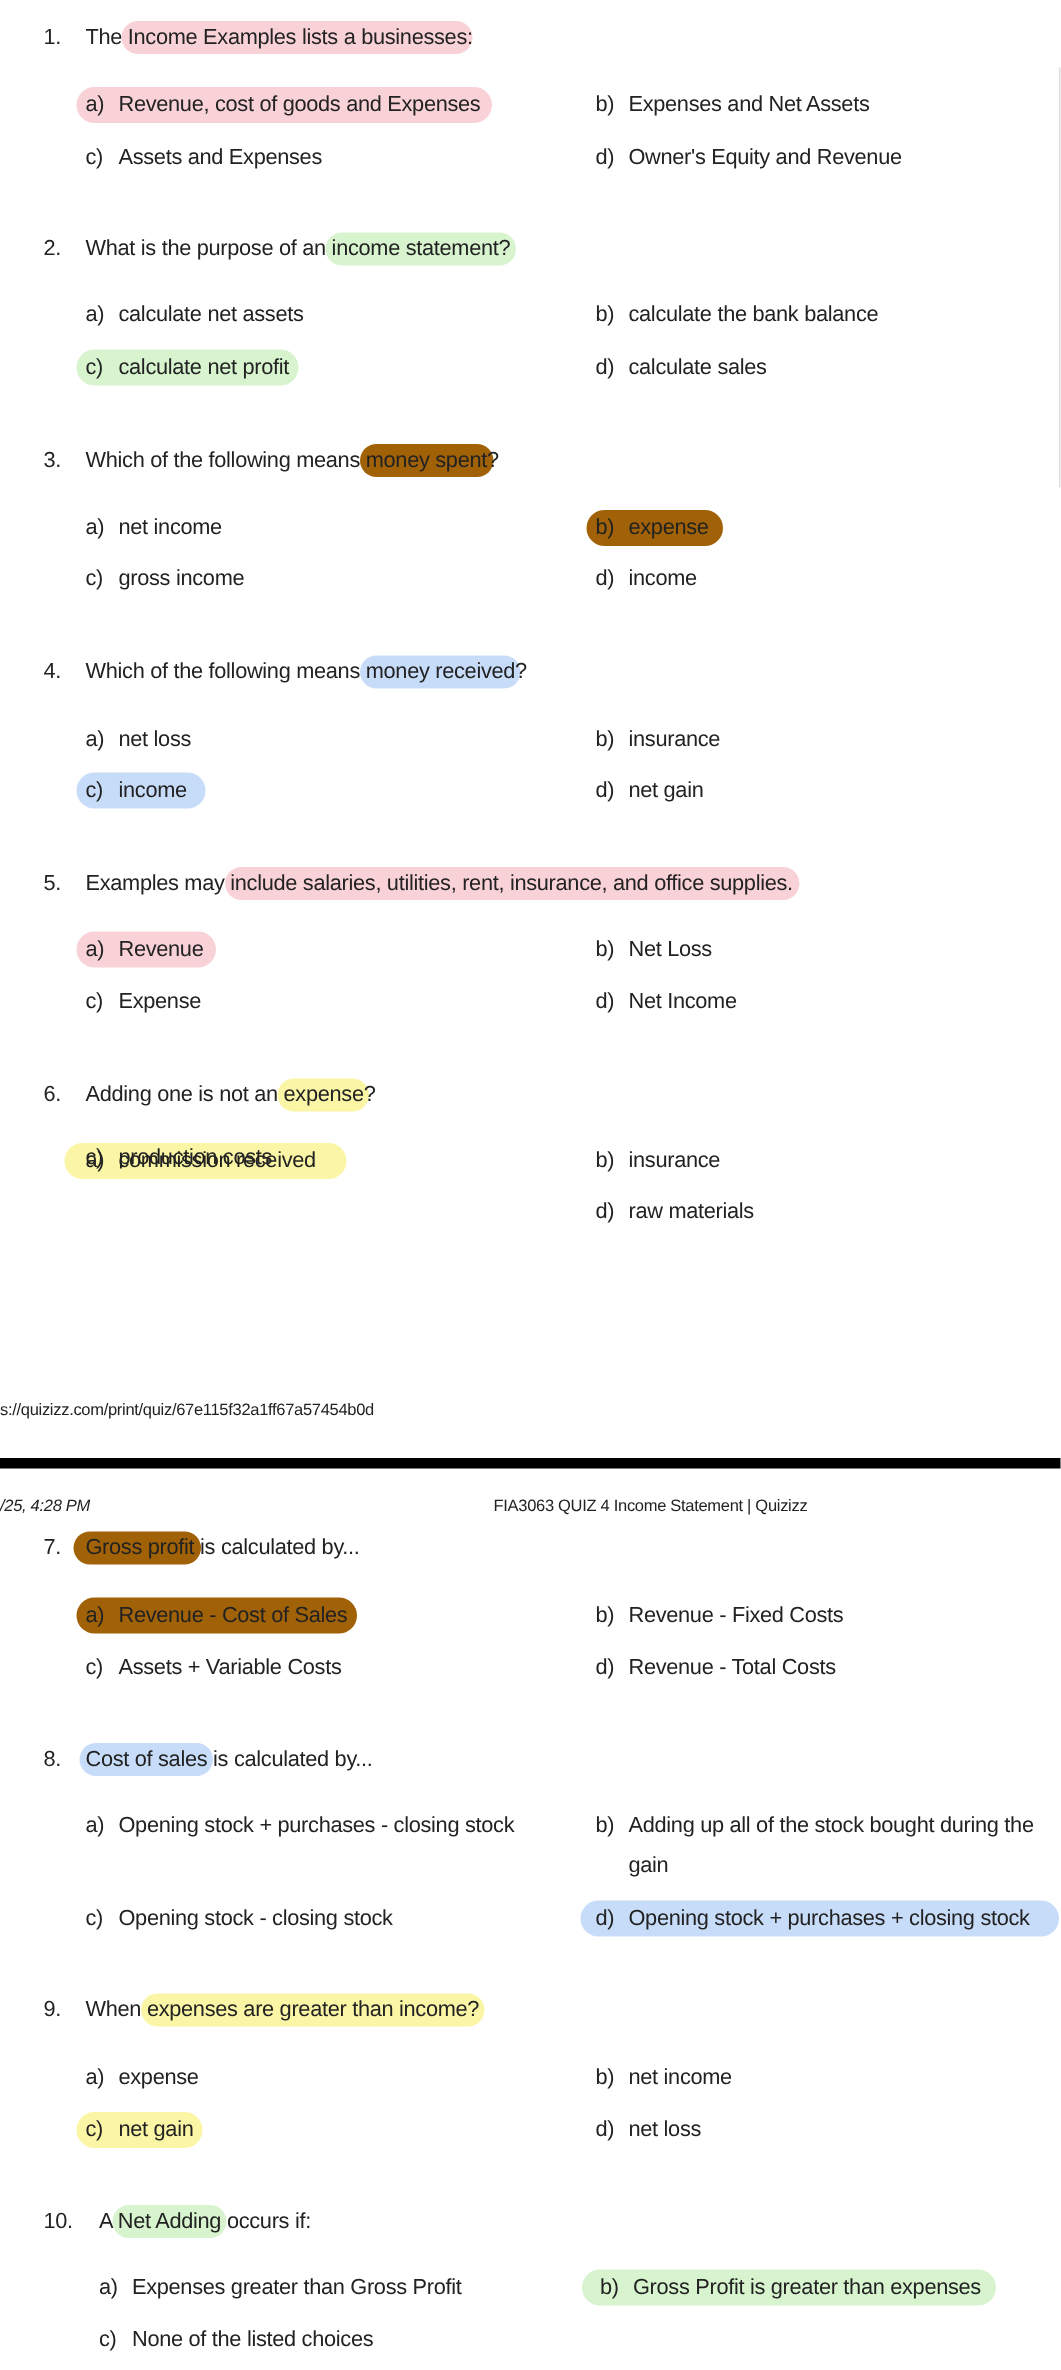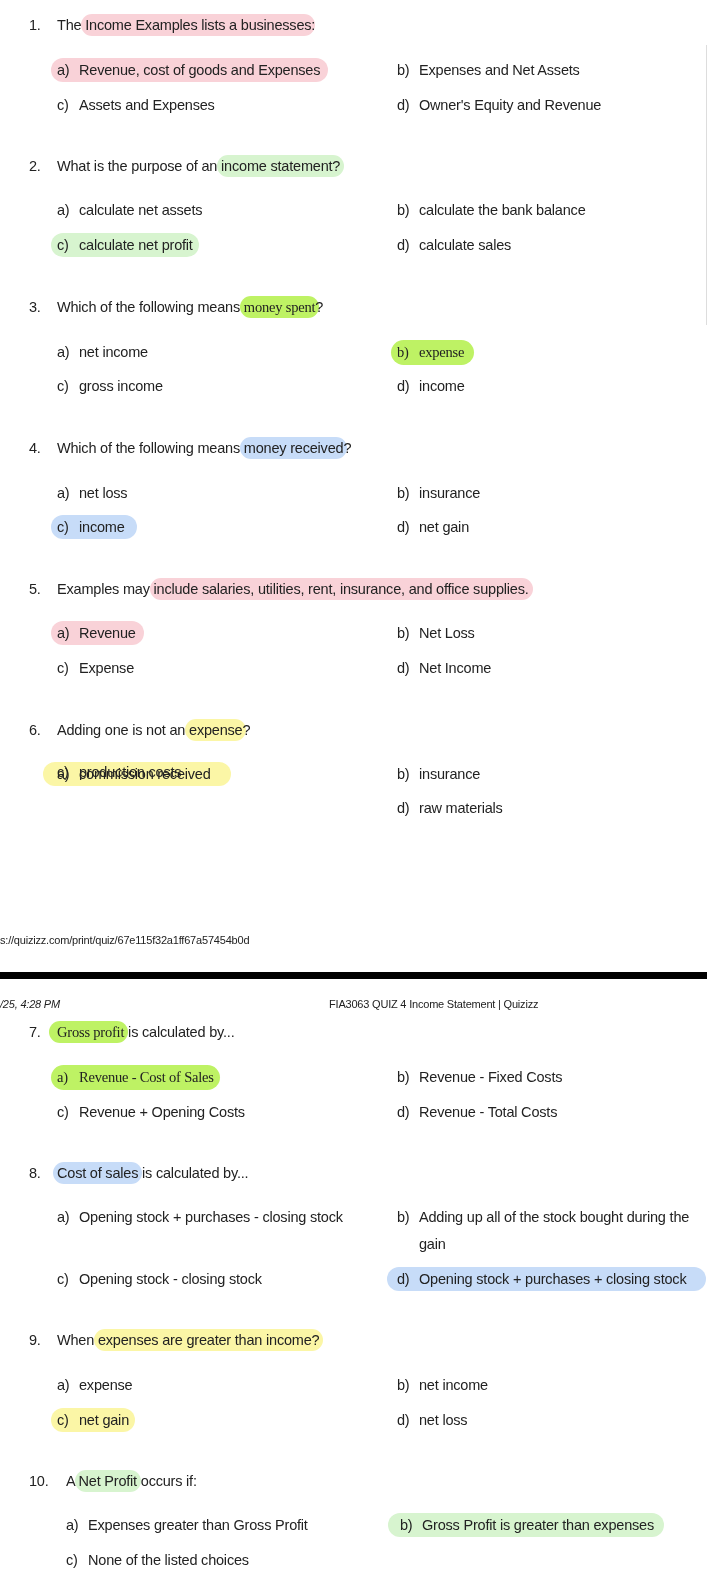--- a/index.html
+++ b/index.html
@@ -2,21 +2,21 @@
 <html><head>
 <meta charset="utf-8">
 <style>
   html, body { margin:0; padding:0; background:#ffffff; }
   body { width:707px; height:1580px; position:relative; overflow:hidden;
          font-family:"Liberation Sans", sans-serif; color:#222; font-size:14.5px; letter-spacing:-0.2px; }
   .abs { position:absolute; white-space:nowrap; }
   .hl { border-radius:12px; padding:3px 4px; margin:0 -4px; }
   .hl-pink { background:#f9d2d8; }
   .hl-green { background:#d7f4cf; }
-  .hl-gray { background:#bef264;font-family:Liberation Serif, serif; }
+  .hl-gray { background:#a16207; }
   .hl-blue { background:#c7dcf8; }
   .hl-yellow { background:#fbf6a6; }
   .opt { position:absolute; white-space:nowrap; padding:4px 6px; margin-left:-6px; border-radius:14px; }
   .opt .letter { display:inline-block; width:22px; }
   .page-break { position:absolute; left:0; top:972px; width:707px; height:7px; background:#000; }
   .url { position:absolute; left:0; top:934px; font-size:11px; color:#222; }
   .hdr-left { position:absolute; left:0; top:998px; font-size:11px; color:#222;font-style:italic; }
   .hdr-center { position:absolute; left:329px; top:998px; font-size:11px; color:#222; }
   .vline { position:absolute; left:706px; top:45px; width:1px; height:280px; background:#ddd; }
 </style>
@@ -82,21 +82,21 @@
 <span class="url">s://quizizz.com/print/quiz/67e115f32a1ff67a57454b0d</span>
 <div class="page-break"></div>
 <span class="hdr-left">/25, 4:28 PM</span>
 <span class="hdr-center">FIA3063 QUIZ 4 Income Statement | Quizizz</span>
 
 <div>
   <span class="abs" style="left:29px;top:1024px">7.</span>
   <span class="abs" style="left:57px;top:1024px"><span></span><span class="hl hl-gray" style="padding-left:8px;margin-left:-8px">Gross profit</span><span> is calculated by...</span></span>
   <div class="opt hl-gray" style="left:57px;top:1065px"><span class="letter">a)</span><span>Revenue - Cost of Sales</span></div>
   <div class="opt" style="left:397px;top:1065px"><span class="letter">b)</span><span>Revenue - Fixed Costs</span></div>
-  <div class="opt" style="left:57px;top:1100px"><span class="letter">c)</span><span>Revenue + Opening Costs</span></div>
+  <div class="opt" style="left:57px;top:1100px"><span class="letter">c)</span><span>Assets + Variable Costs</span></div>
   <div class="opt" style="left:397px;top:1100px"><span class="letter">d)</span><span>Revenue - Total Costs</span></div>
 </div>
 
 <div>
   <span class="abs" style="left:29px;top:1165px">8.</span>
   <span class="abs" style="left:57px;top:1165px"><span></span><span class="hl hl-blue">Cost of sales</span><span> is calculated by...</span></span>
   <div class="opt" style="left:57px;top:1205px"><span class="letter">a)</span><span>Opening stock + purchases - closing stock</span></div>
   <div class="opt" style="left:397px;top:1205px"><span class="letter">b)</span><span>Adding up all of the stock bought during the</span></div>
   <span class="abs" style="left:419px;top:1236px">gain</span>
   <div class="opt" style="left:57px;top:1267px"><span class="letter">c)</span><span>Opening stock - closing stock</span></div>
@@ -107,17 +107,17 @@
   <span class="abs" style="left:29px;top:1332px">9.</span>
   <span class="abs" style="left:57px;top:1332px"><span>When </span><span class="hl hl-yellow">expenses are greater than income?</span><span></span></span>
   <div class="opt" style="left:57px;top:1373px"><span class="letter">a)</span><span>expense</span></div>
   <div class="opt" style="left:397px;top:1373px"><span class="letter">b)</span><span>net income</span></div>
   <div class="opt hl-yellow" style="left:57px;top:1408px"><span class="letter">c)</span><span>net gain</span></div>
   <div class="opt" style="left:397px;top:1408px"><span class="letter">d)</span><span>net loss</span></div>
 </div>
 
 <div>
   <span class="abs" style="left:29px;top:1473px">10.</span>
-  <span class="abs" style="left:66px;top:1473px"><span>A </span><span class="hl hl-green">Net Profit</span><span> occurs if:</span></span>
+  <span class="abs" style="left:66px;top:1473px"><span>A </span><span class="hl hl-green">Net Adding</span><span> occurs if:</span></span>
   <div class="opt" style="left:66px;top:1513px"><span class="letter">a)</span><span>Expenses greater than Gross Profit</span></div>
   <div class="opt hl-green" style="left:400px;top:1513px;padding-left:12px;margin-left:-12px;padding-right:10px"><span class="letter">b)</span><span>Gross Profit is greater than expenses</span></div>
   <div class="opt" style="left:66px;top:1548px"><span class="letter">c)</span><span>None of the listed choices</span></div>
 </div>
 
 </body></html>

